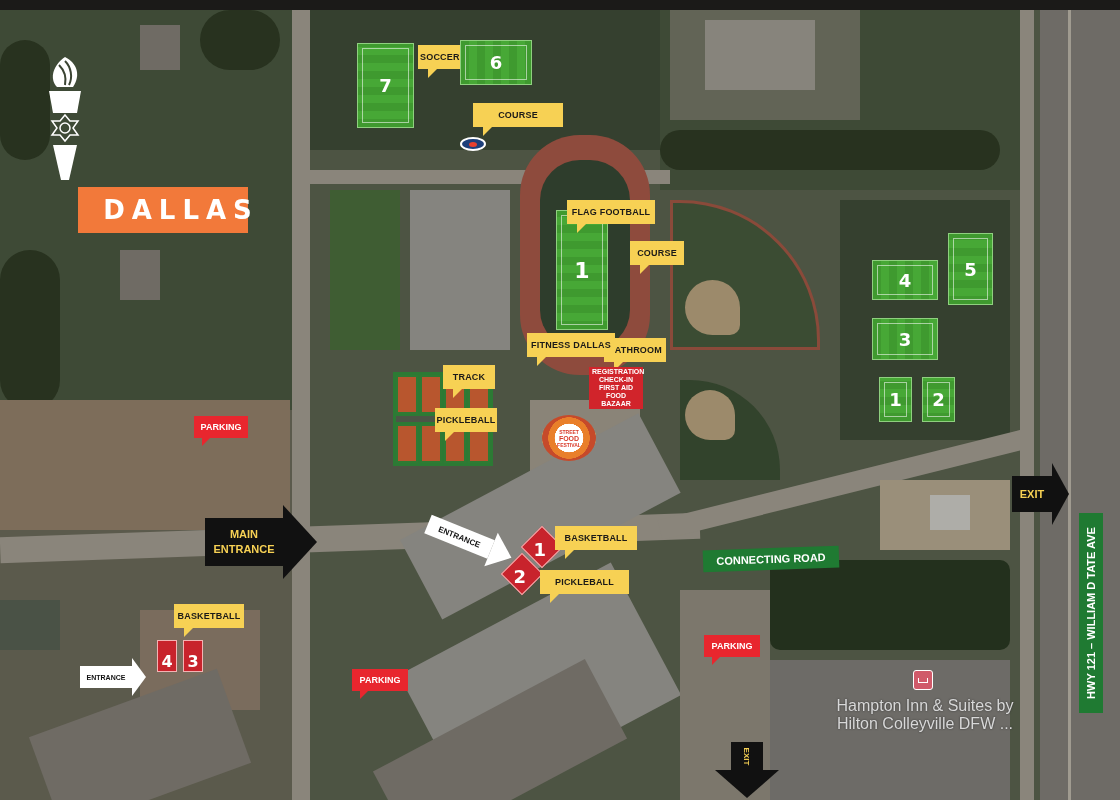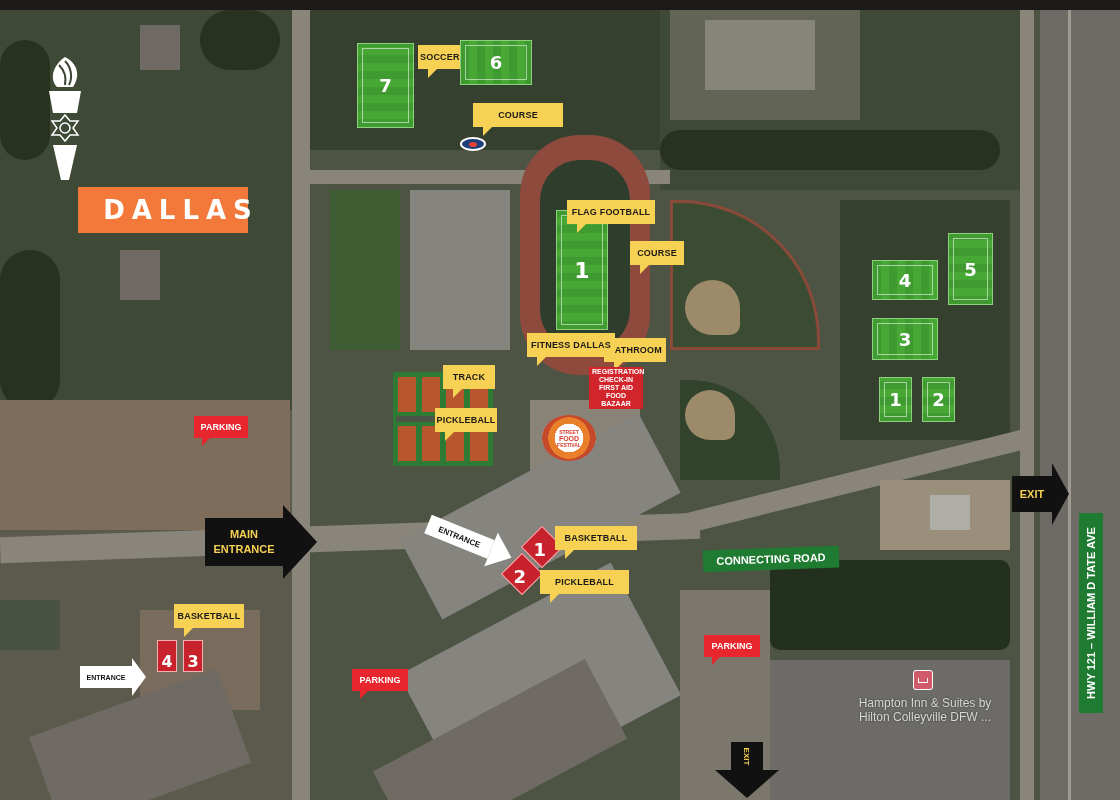--- a/index.html
+++ b/index.html
@@ -227,17 +227,17 @@
   </div>
 
   <div class="abs greensign" style="left:703px;top:538px;width:136px;height:22px;font-size:11px;transform:rotate(-2deg);">CONNECTING ROAD</div>
   <div class="abs greensign" style="left:1079px;top:503px;width:24px;height:200px;">
     <span style="transform:rotate(-90deg);font-size:11px;display:block;white-space:nowrap;">HWY 121 – WILLIAM D TATE AVE</span>
   </div>
 
   <div class="abs" style="left:913px;top:660px;width:20px;height:20px;background:#d05a6a;border:1px solid #fff;border-radius:3px;display:flex;align-items:center;justify-content:center;">
     <div style="width:10px;height:5px;border:1px solid #fff;border-top:none;"></div>
   </div>
-  <div class="abs hotel" style="left:820px;top:687px;width:210px;font-size:12px;">
+  <div class="abs hotel" style="left:820px;top:687px;width:210px;font-size:16px;">
     <div>Hampton Inn &amp; Suites by</div>
     <div>Hilton Colleyville DFW ...</div>
   </div>
 </div>
 
 </body></html>

